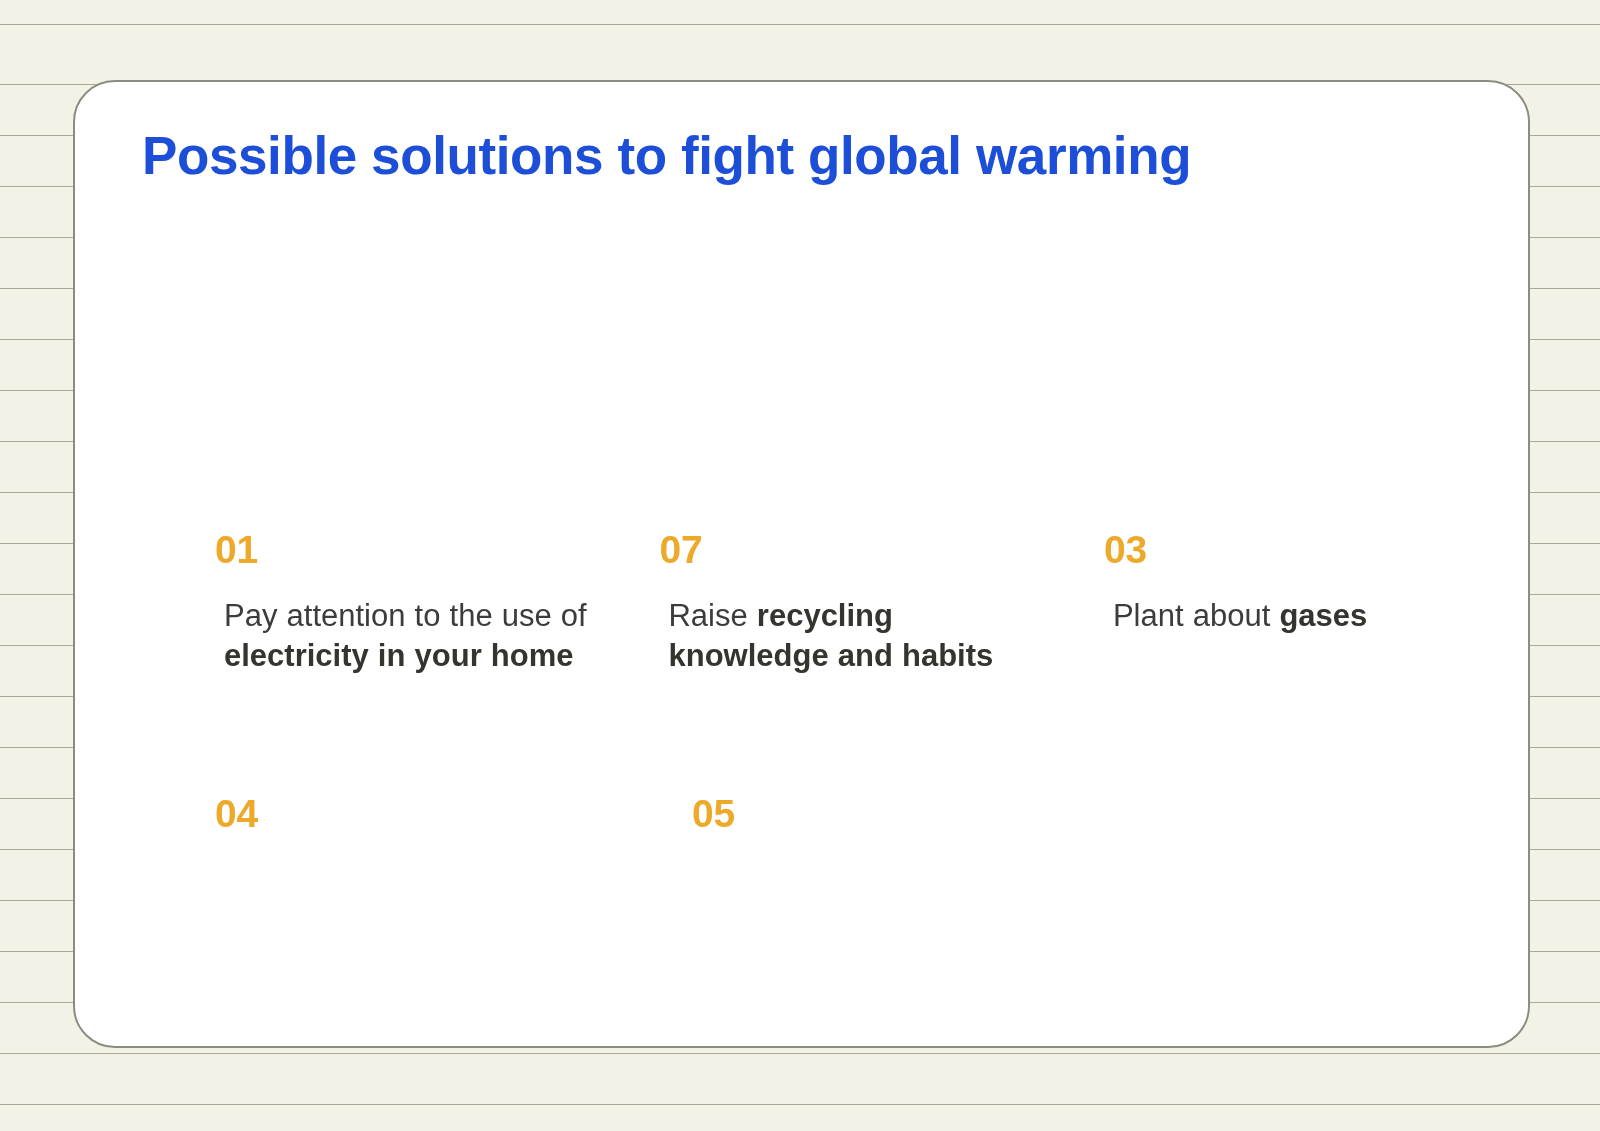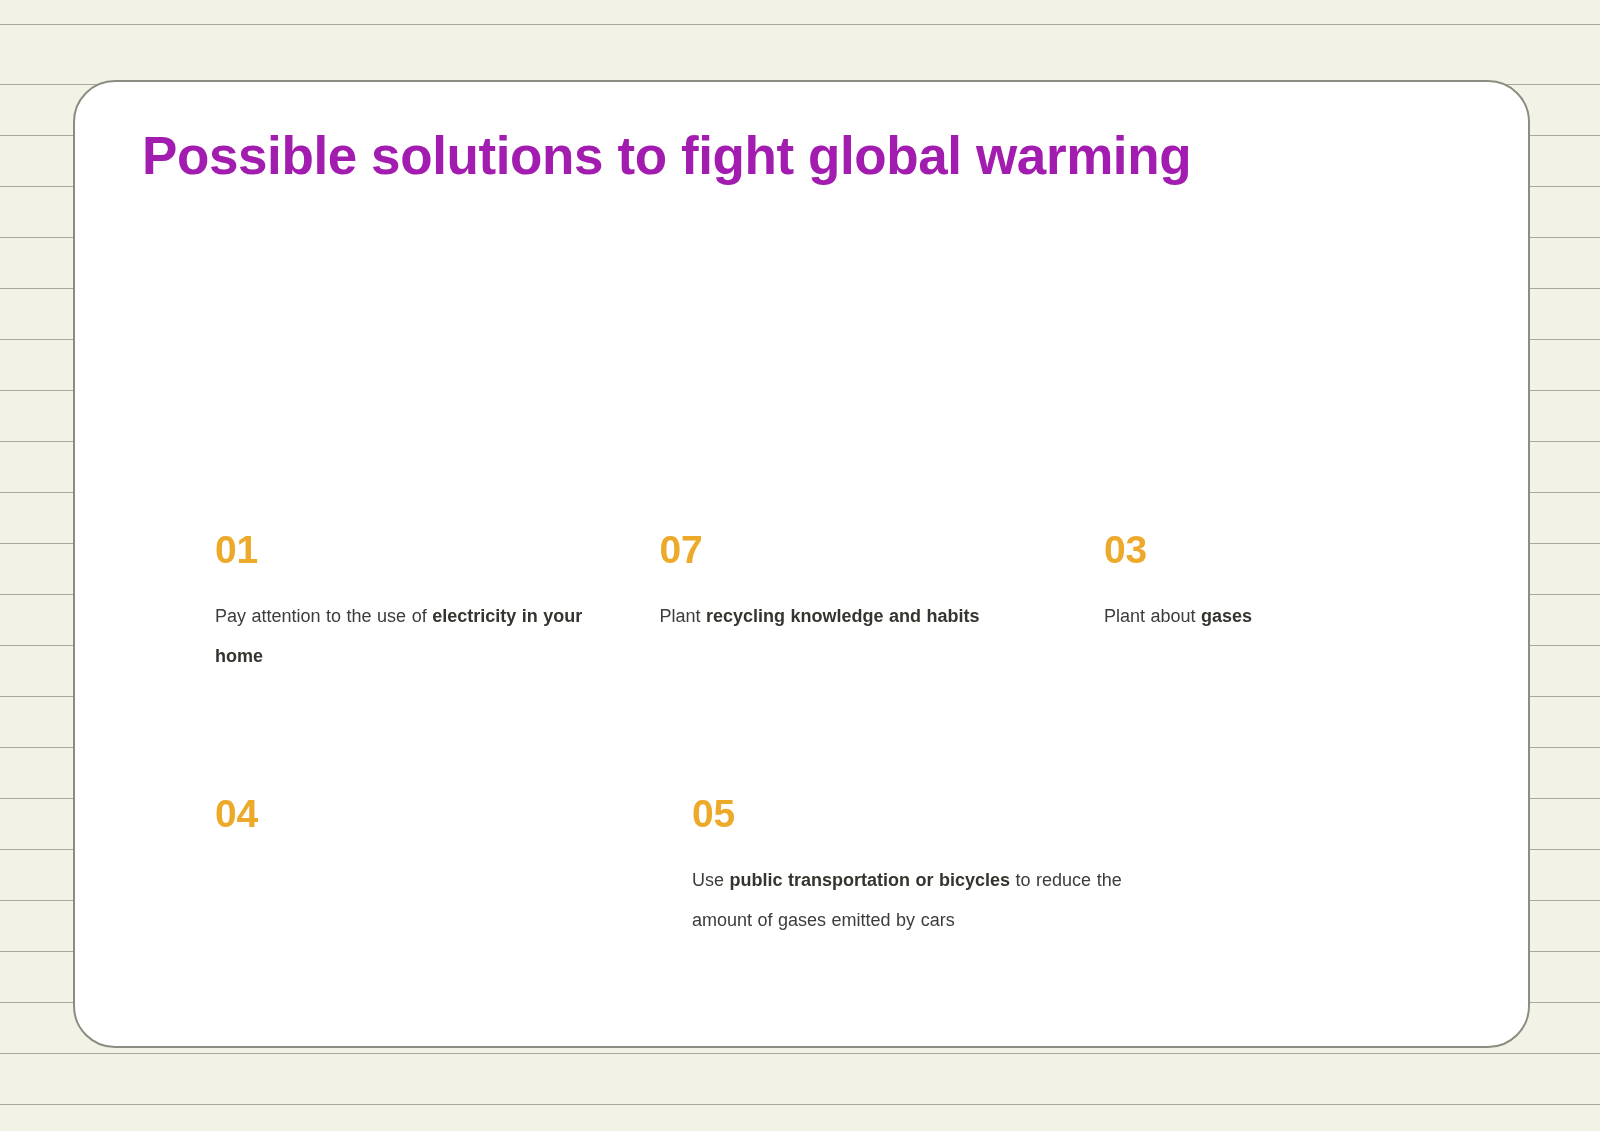--- a/index.html
+++ b/index.html
@@ -59,21 +59,21 @@
     position: absolute;
     left: 67px;
     top: 44px;
     right: 50px;
   }
 
   
   #page-title {
     font-size: 53px;
     font-weight: 700;
-    color: #a21caf;
+    color: #1d4ed8;
     letter-spacing: -0.4px;
     line-height: 1.15;
     margin: 0;
     white-space: nowrap;
   }
 
   
   #solutions-grid {
     position: absolute;
     left: 140px;
@@ -99,25 +99,25 @@
   .solution-number {
     font-size: 39px;
     font-weight: 700;
     color: #eda92a;
     line-height: 1;
     letter-spacing: -0.2px;
     margin: 0 0 27px 0;
   }
 
   .solution-text {
-    font-size: 18px;
+    font-size: 31px;
     line-height: 40px;
     color: #3c3c3a;
     font-weight: 400;
-    margin: 0;
+    margin: 9px;
     word-spacing: 0.5px;
   }
   .solution-text b {
     font-weight: 700;
     color: #35352f;
   }
 
   
   #row-1 { height: 264px; }
 </style>
@@ -134,33 +134,32 @@
     </div>
 
     <div id="solutions-grid">
       <div class="solutions-row row-1" id="row-1">
         <div class="solution-item">
           <div class="solution-number">01</div>
           <p class="solution-text"><span>Pay attention to the use of </span><b>electricity in your home</b></p>
         </div>
         <div class="solution-item">
           <div class="solution-number">07</div>
-          <p class="solution-text"><span>Plant </span><b>recycling knowledge and habits</b></p>
+          <p class="solution-text"><span>Raise </span><b>recycling knowledge and habits</b></p>
         </div>
         <div class="solution-item">
           <div class="solution-number">03</div>
           <p class="solution-text"><span>Plant about </span><b>gases</b></p>
         </div>
       </div>
 
       <div class="solutions-row row-2">
         <div class="solution-item">
           <div class="solution-number">04</div>
         </div>
         <div class="solution-item">
           <div class="solution-number">05</div>
-          <p class="solution-text"><span>Use </span><b>public transportation or bicycles</b><span> to reduce the amount of gases emitted by cars</span></p>
         </div>
       </div>
     </div>
   </div>
 
 </div>
 
 </body></html>

